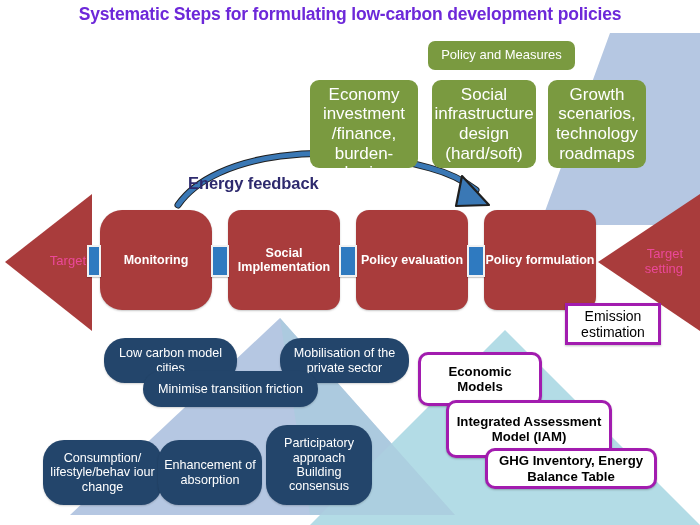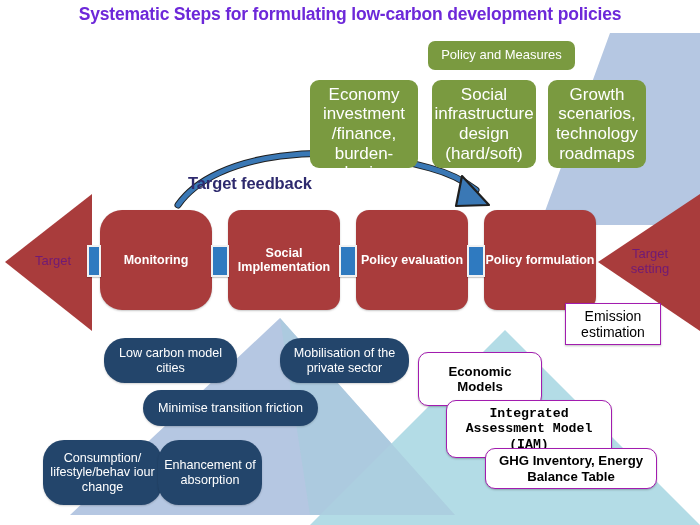--- a/index.html
+++ b/index.html
@@ -71,21 +71,21 @@
   .navy {
     background: #23456b;
     border-radius: 21px;
     font-size: 12.6px;
     padding: 2px 4px;
     box-shadow: 0 1px 2px rgba(0,0,0,0.18);
   }
 
   .outlined {
     background: #ffffff;
-    border: 1px solid #a21caf;
+    border: 3px solid #a21caf;
     border-radius: 10px;
     color: #000000;
     font-size: 13.2px;
     font-weight: bold;
     padding: 2px 5px;
     box-shadow: 0 1px 2px rgba(0,0,0,0.25);
   }
   .outlined.sharp { border-radius: 0; font-weight: normal; font-size: 14px; }
 
   
@@ -93,23 +93,23 @@
     position: absolute;
     background: #2f7ac0;
     border: 2px solid #f2f2f2;
     box-sizing: border-box;
     box-shadow: 0 1px 1px rgba(0,0,0,0.2);
   }
 
   
   .tri-label {
     position: absolute;
-    color: #701a75;
+    color: #ec4899;
     font-size: 13px;
-    text-align: center;
+    text-align: right;
     line-height: 1.12;
     pointer-events: none;
   }
 
   
   .feedback {
     position: absolute;
     color: #2e2a6e;
     font-size: 16.5px;
     font-weight: bold;
@@ -144,39 +144,40 @@
       <polygon points="462,176 489,205 456,206" fill="#3a78b5" stroke="#1f1f1f" stroke-width="2.2" stroke-linejoin="round"></polygon>
     </g>
   </svg>
 
   <div class="node green pm" style="left:428px; top:41px; width:147px; height:29px;">Policy and Measures</div>
 
   <div class="node green" style="left:310px; top:80px; width:108px; height:88px;">Green Economy investment /finance, burden- sharing</div>
   <div class="node green" style="left:432px; top:80px; width:104px; height:88px;">Social infrastructure design (hard/soft)</div>
   <div class="node green" style="left:548px; top:80px; width:98px; height:88px;">Growth scenarios, technology roadmaps</div>
 
-  <div class="feedback" style="left:188px; top:174px;">Target feedback</div>
+  <div class="feedback" style="left:188px; top:174px;">Energy feedback</div>
 
   <div class="tri-label" style="left:20px; top:254px; width:66px;">Target</div>
   <div class="tri-label" style="left:617px; top:247px; width:66px;">Target setting</div>
 
   <div class="node red" style="left:100px; top:210px; width:112px; height:100px;border-radius:22px;">Monitoring</div>
   <div class="node red" style="left:228px; top:210px; width:112px; height:100px;">Social Implementation</div>
   <div class="node red" style="left:356px; top:210px; width:112px; height:100px;">Policy evaluation</div>
   <div class="node red" style="left:484px; top:210px; width:112px; height:100px;">Policy formulation</div>
 
   <div class="connector" style="left:87px; top:245px; width:14px; height:32px;"></div>
   <div class="connector" style="left:211px; top:245px; width:18px; height:32px;"></div>
   <div class="connector" style="left:339px; top:245px; width:18px; height:32px;"></div>
   <div class="connector" style="left:467px; top:245px; width:18px; height:32px;"></div>
 
   <div class="node navy" style="left:104px; top:338px; width:133px; height:45px;">Low carbon model cities</div>
   <div class="node navy" style="left:240px; top:338px; width:129px; height:45px;margin-left:40px;">Mobilisation of the private sector</div>
-  <div class="node navy" style="left:143px; top:390px; width:175px; height:36px;">Minimise transition friction</div>
+  <div class="node navy" style="left:143px; top:371px; width:175px; height:36px;">Minimise transition friction</div>
   <div class="node navy" style="left:43px; top:440px; width:119px; height:65px;">Consumption/ lifestyle/behav iour change</div>
   <div class="node navy" style="left:158px; top:440px; width:104px; height:65px;">Enhancement of absorption</div>
+  <div class="node navy" style="left:266px; top:425px; width:106px; height:80px;">Participatory approach Building consensus</div>
 
   <div class="node outlined sharp" style="left:565px; top:303px; width:96px; height:42px;">Emission estimation</div>
   <div class="node outlined" style="left:418px; top:352px; width:124px; height:54px;">Economic Models</div>
-  <div class="node outlined" style="left:446px; top:400px; width:166px; height:58px;font-family:Liberation Mono, monospace;">Integrated Assessment Model (IAM)</div>
+  <div class="node outlined" style="left:446px; top:400px; width:166px; height:58px;">Integrated Assessment Model (IAM)</div>
   <div class="node outlined" style="left:485px; top:448px; width:172px; height:41px;">GHG Inventory, Energy Balance Table</div>
 
 </div>
 
 </body></html>

